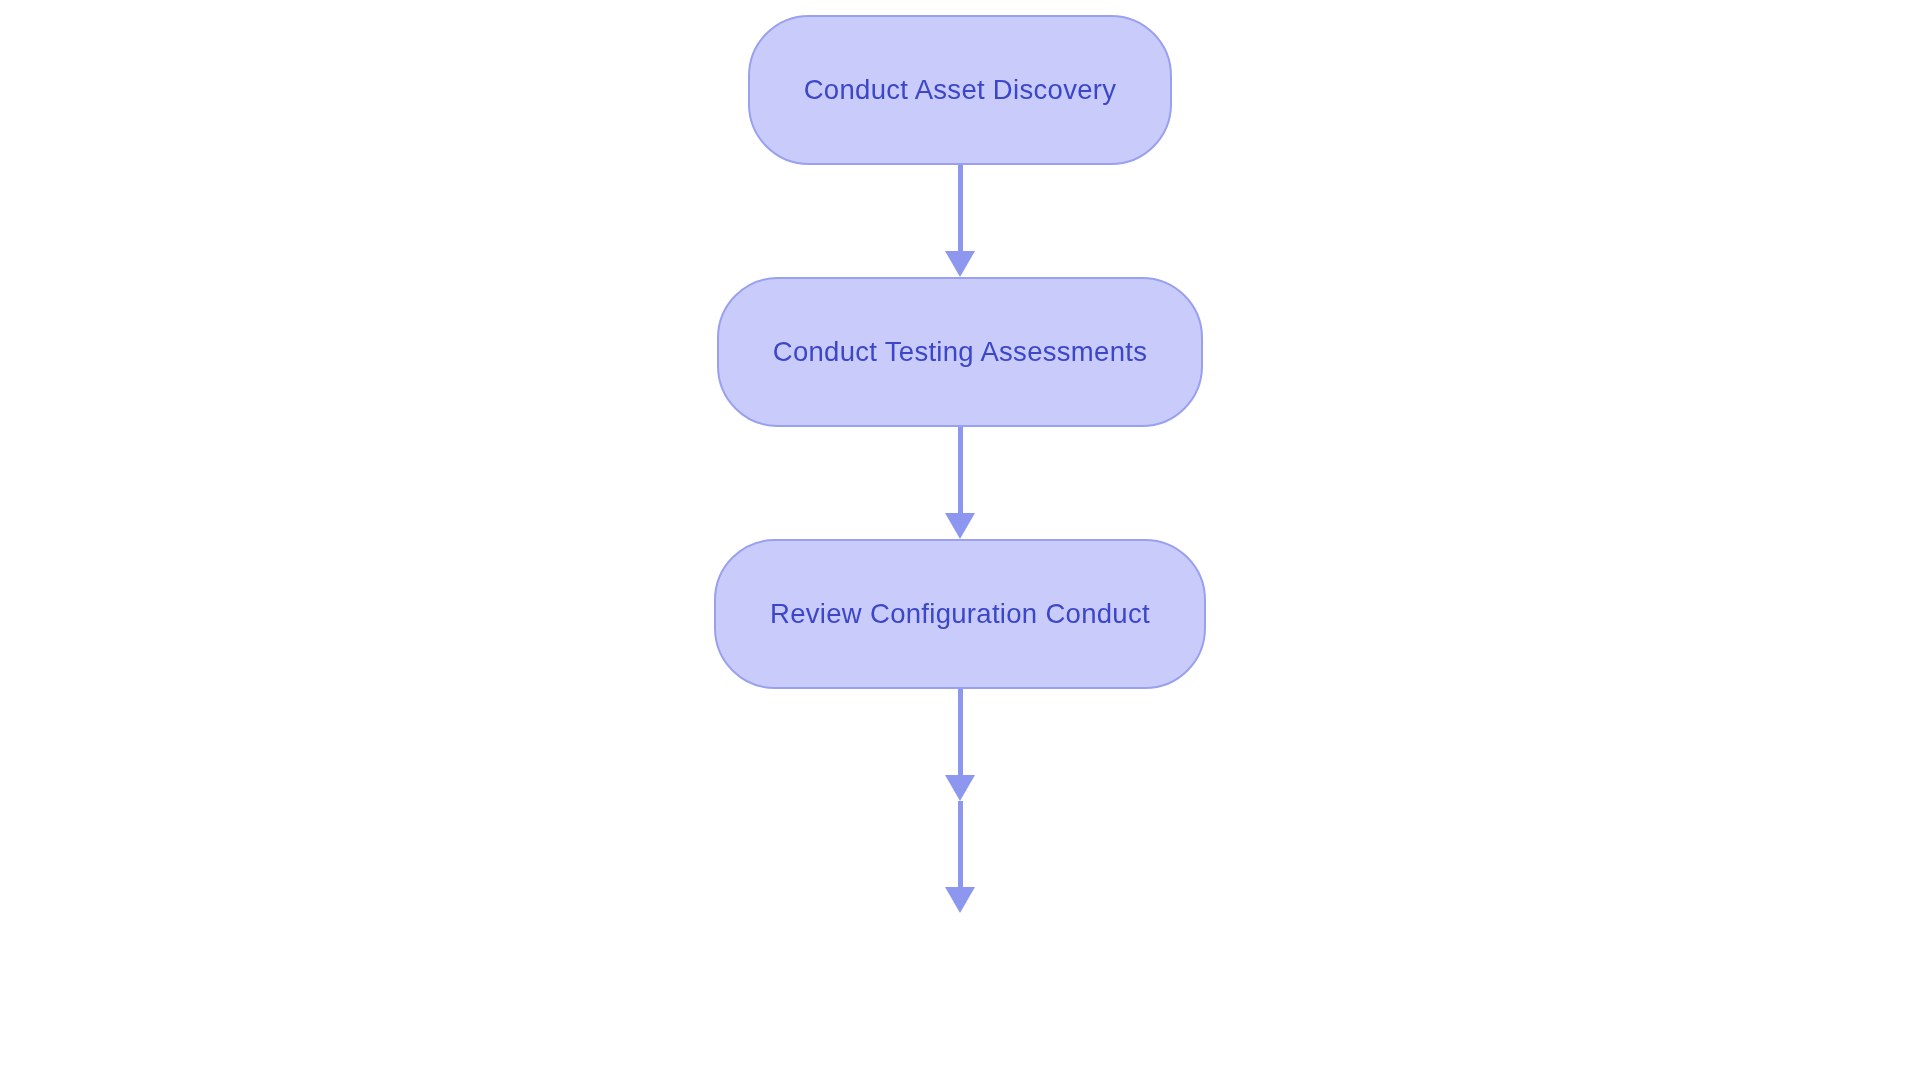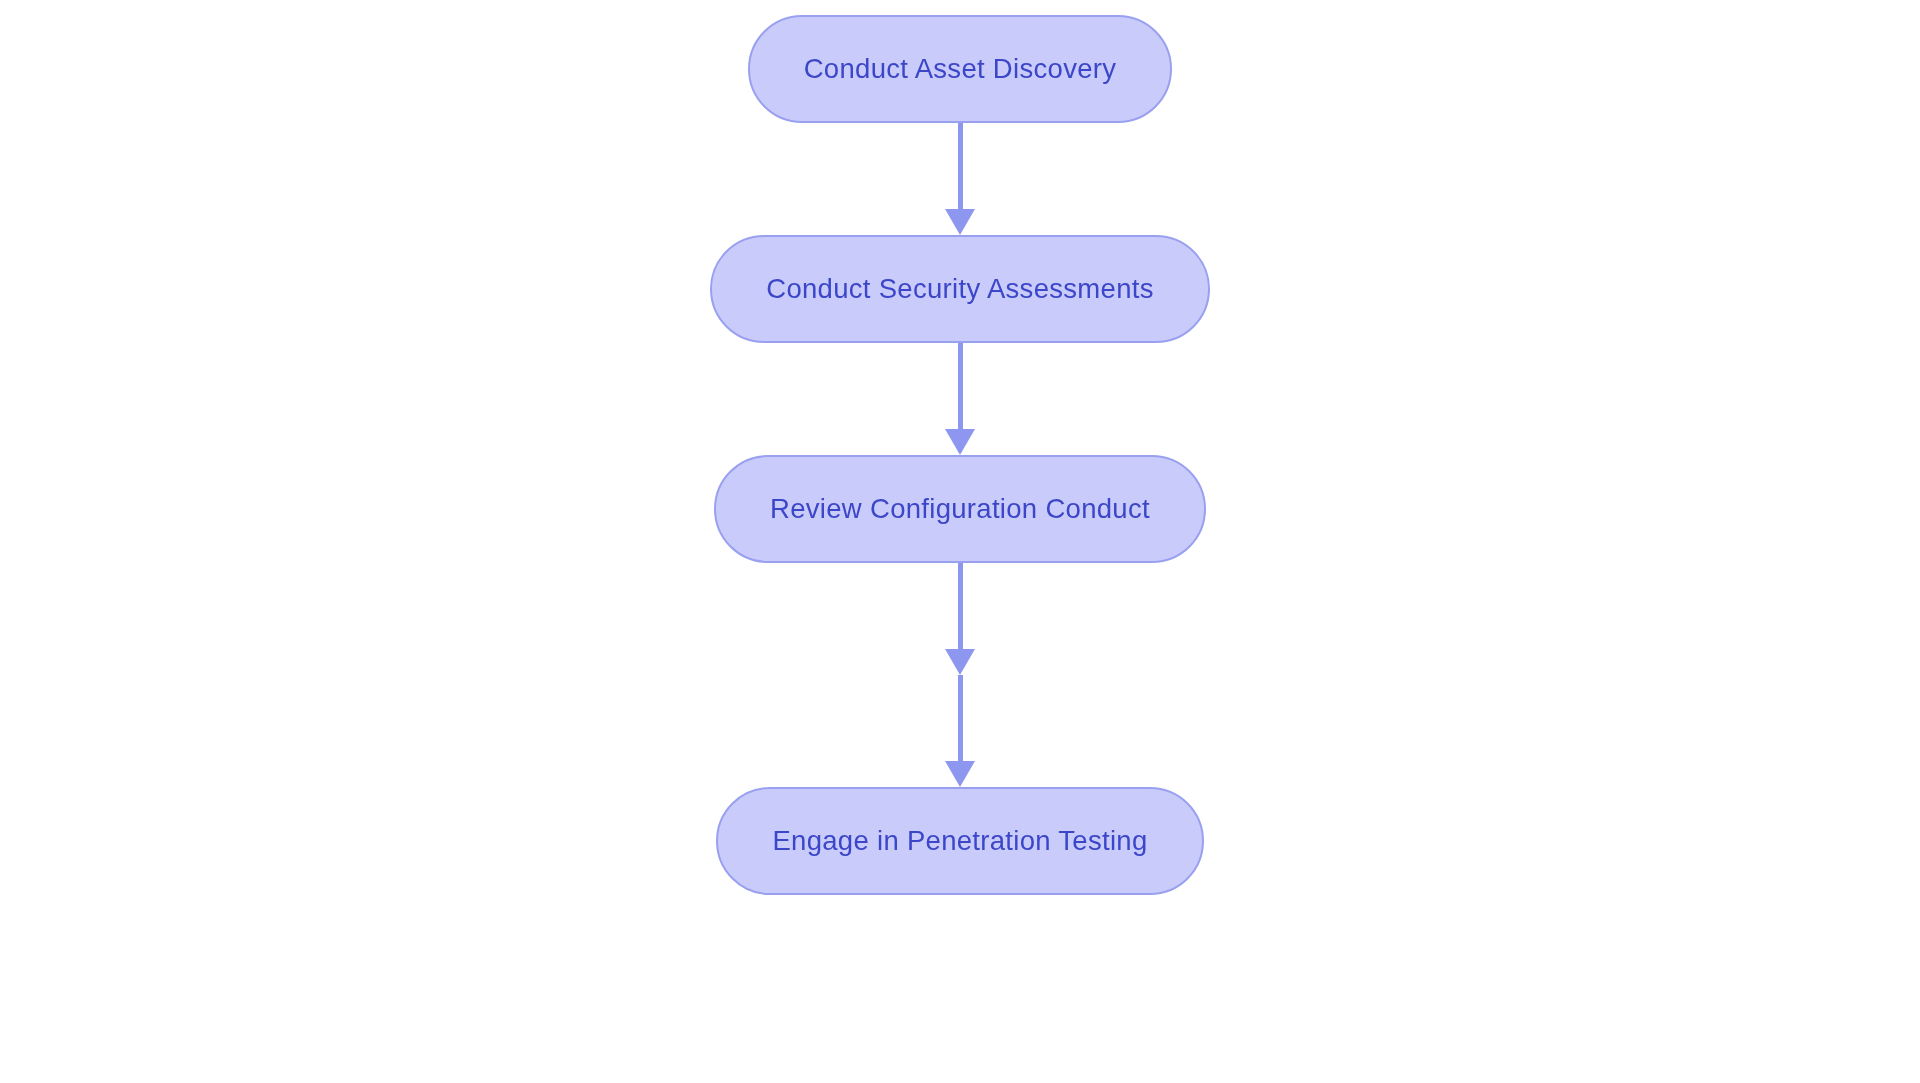--- a/index.html
+++ b/index.html
@@ -17,21 +17,21 @@
     font-family:"Liberation Sans", sans-serif;
   }
   .flowchart{
     position:absolute;
     left:0;right:0;top:15px;
     display:flex;
     flex-direction:column;
     align-items:center;
   }
   .flow-node{
-    height:108px;
+    height:150px;
     padding:0 54px;
     display:flex;
     align-items:center;
     justify-content:center;
     background:var(--node-fill);
     border:2px solid var(--node-border);
     border-radius:61px;
     white-space:nowrap;
   }
   .flow-node .node-label{
@@ -66,21 +66,21 @@
   <div class="flow-node">
     <span class="node-label">Conduct Asset Discovery</span>
   </div>
 
   <div class="arrow-connector">
     <div class="arrow-line"></div>
     <div class="arrow-head"></div>
   </div>
 
   <div class="flow-node">
-    <span class="node-label">Conduct Security Assessments</span>
+    <span class="node-label">Conduct Testing Assessments</span>
   </div>
 
   <div class="arrow-connector">
     <div class="arrow-line"></div>
     <div class="arrow-head"></div>
   </div>
 
   <div class="flow-node">
     <span class="node-label">Review Configuration Conduct</span>
   </div>
@@ -89,17 +89,14 @@
     <div class="arrow-line"></div>
     <div class="arrow-head"></div>
   </div>
 
 
   <div class="arrow-connector">
     <div class="arrow-line"></div>
     <div class="arrow-head"></div>
   </div>
 
-  <div class="flow-node">
-    <span class="node-label">Engage in Penetration Testing</span>
-  </div>
 
 </div>
 
 </body></html>

